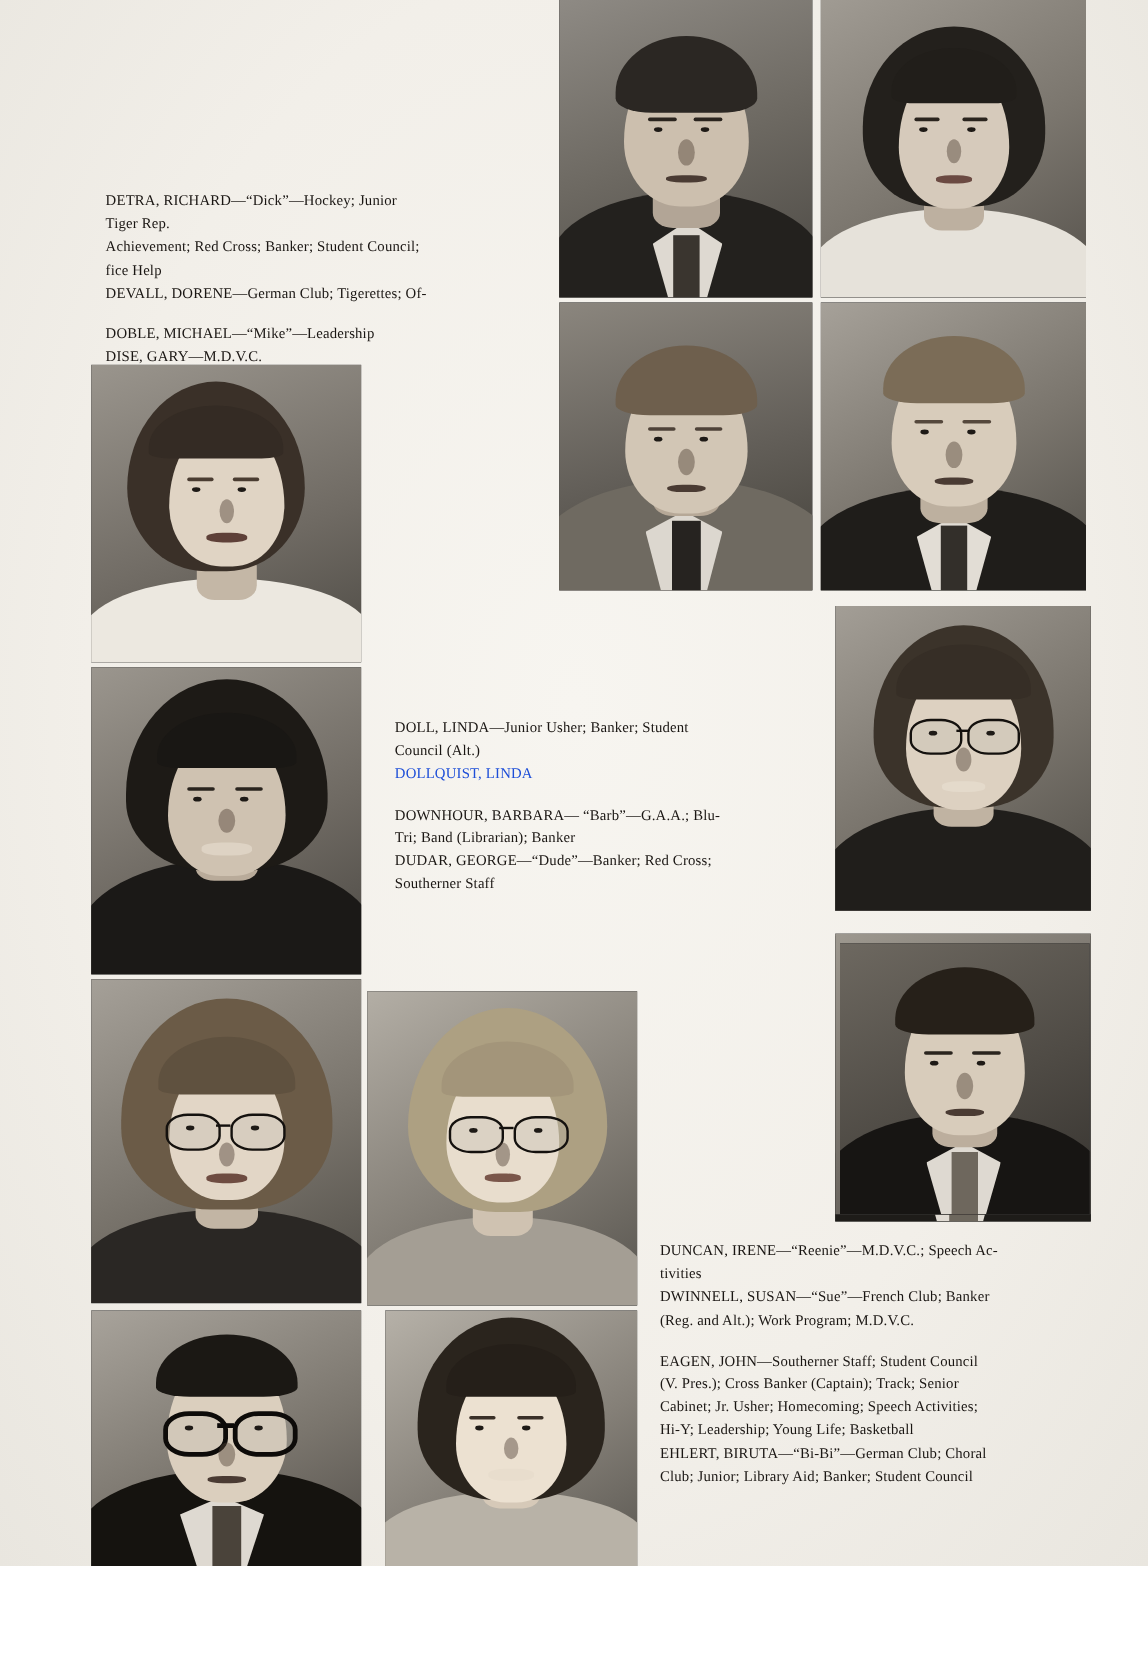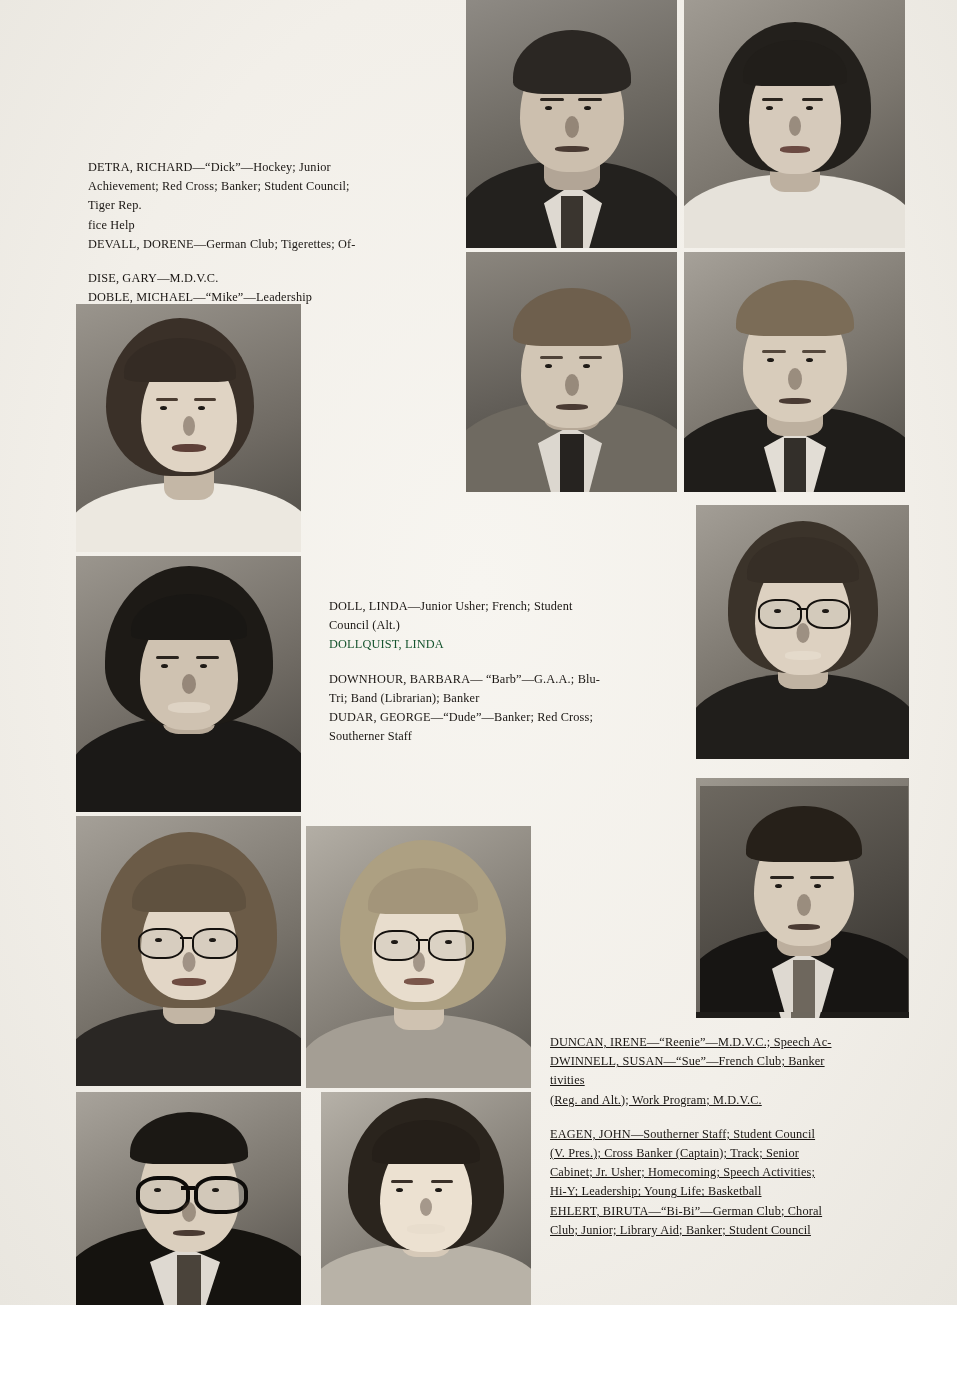--- a/index.html
+++ b/index.html
@@ -121,21 +121,21 @@
     position: absolute;
     font-family: "Liberation Serif", serif;
     font-size: 12.3px;
     line-height: 15.2px;
     color: #1a1613;
     letter-spacing: 0.15px;
     text-align: justify;
   }
   .caption p { margin: 4px; }
   .caption .gap { height: 11px; }
-  .faded { color: #14532d; }
+  .faded { color: #1d4ed8; }
 
   
   #footer {
     position: absolute;
     left: 0;
     top: 1305px;
     width: 957px;
     height: 85px;
     background: #ffffff;
   }
@@ -172,27 +172,27 @@
     <div class="brow" style="left:78px; top:98px; width:21px;"></div>
     <div class="brow" style="left:118px; top:98px; width:21px;"></div>
     <div class="eye" style="left:82px; top:106px;"></div>
     <div class="eye" style="left:122px; top:106px;"></div>
     <div class="nose" style="top:116px; width:12px; height:20px;"></div>
     <div class="mouth" style="top:146px; width:30px; height:7px; background:#6b4a42;"></div>
   </div>
 
   <div class="caption" style="left:84px; top:156px; width:360px;">
     <p>DETRA, RICHARD—“Dick”—Hockey; Junior</p>
+    <p>Tiger Rep.</p>
     <p>Achievement; Red Cross; Banker; Student Council;</p>
-    <p>Tiger Rep.</p>
     <p>fice Help</p>
     <p>DEVALL, DORENE—German Club; Tigerettes; Of-</p>
     <div class="gap"></div>
+    <p>DOBLE, MICHAEL—“Mike”—Leadership</p>
     <p>DISE, GARY—M.D.V.C.</p>
-    <p>DOBLE, MICHAEL—“Mike”—Leadership</p>
   </div>
 
   <div class="photo" style="left:466px; top:252px; width:211px; height:240px;">
     <div class="bg" style="background:linear-gradient(165deg,#999view,#7d7870 0%,#615d57 55%,#46433e 100%);"></div>
     <div class="bg" style="background:linear-gradient(165deg,#8b867e 0%,#625e58 55%,#434039 100%);"></div>
     <div class="shoulders" style="bottom:0; width:250px; height:92px; background:#6f6a61;"></div>
     <div class="collar" style="left:72px; bottom:0; width:64px; height:66px; background:#dcd7cf; clip-path:polygon(0 26%,50% 0,100% 26%,80% 100%,20% 100%);"></div>
     <div class="tie" style="bottom:0; width:24px; height:58px; background:#262320;"></div>
     <div class="neck" style="bottom:62px; width:56px; height:40px; background:#b6a897;"></div>
     <div class="face" style="top:52px; width:102px; height:124px; background:#d2c6b5;"></div>
@@ -246,21 +246,21 @@
     <div class="glassframe" style="left:62px; top:94px; width:40px; height:26px;"></div>
     <div class="glassframe" style="left:110px; top:94px; width:40px; height:26px;"></div>
     <div class="bridge" style="left:101px; top:103px; width:10px;"></div>
     <div class="eye" style="left:78px; top:104px;"></div>
     <div class="eye" style="left:126px; top:104px;"></div>
     <div class="nose" style="top:118px; width:13px; height:20px;"></div>
     <div class="mouth" style="top:146px; width:36px; height:9px; background:#e4dacb;"></div>
   </div>
 
   <div class="caption" style="left:325px; top:595px; width:345px;">
-    <p>DOLL, LINDA—Junior Usher; French; Student</p>
+    <p>DOLL, LINDA—Junior Usher; Banker; Student</p>
     <p>Council (Alt.)</p>
     <p class="faded">DOLLQUIST, LINDA</p>
     <div class="gap"></div>
     <p>DOWNHOUR, BARBARA— “Barb”—G.A.A.; Blu-</p>
     <p>Tri; Band (Librarian); Banker</p>
     <p>DUDAR, GEORGE—“Dude”—Banker; Red Cross;</p>
     <p>Southerner Staff</p>
   </div>
 
   <div class="photo" style="left:76px; top:556px; width:225px; height:256px;">
@@ -339,24 +339,24 @@
     <div class="face" style="top:36px; width:100px; height:124px; background:#d8ccbb;"></div>
     <div class="hair" style="top:20px; width:116px; height:56px; background:#262019; border-radius:54% 54% 26% 26% / 84% 84% 16% 16%;"></div>
     <div class="brow" style="left:70px; top:90px; width:24px;"></div>
     <div class="brow" style="left:110px; top:90px; width:24px;"></div>
     <div class="eye" style="left:75px; top:98px;"></div>
     <div class="eye" style="left:114px; top:98px;"></div>
     <div class="nose" style="top:108px; width:14px; height:22px;"></div>
     <div class="mouth" style="top:138px; width:32px; height:6px;"></div>
   </div>
 
-  <div class="caption" style="left:546px; top:1031px; width:358px;text-decoration:underline;">
+  <div class="caption" style="left:546px; top:1031px; width:358px;">
     <p>DUNCAN, IRENE—“Reenie”—M.D.V.C.; Speech Ac-</p>
+    <p>tivities</p>
     <p>DWINNELL, SUSAN—“Sue”—French Club; Banker</p>
-    <p>tivities</p>
     <p>(Reg. and Alt.); Work Program; M.D.V.C.</p>
     <div class="gap"></div>
     <p>EAGEN, JOHN—Southerner Staff; Student Council</p>
     <p>(V. Pres.); Cross Banker (Captain); Track; Senior</p>
     <p>Cabinet; Jr. Usher; Homecoming; Speech Activities;</p>
     <p>Hi-Y; Leadership; Young Life; Basketball</p>
     <p>EHLERT, BIRUTA—“Bi-Bi”—German Club; Choral</p>
     <p>Club; Junior; Library Aid; Banker; Student Council</p>
   </div>
 

